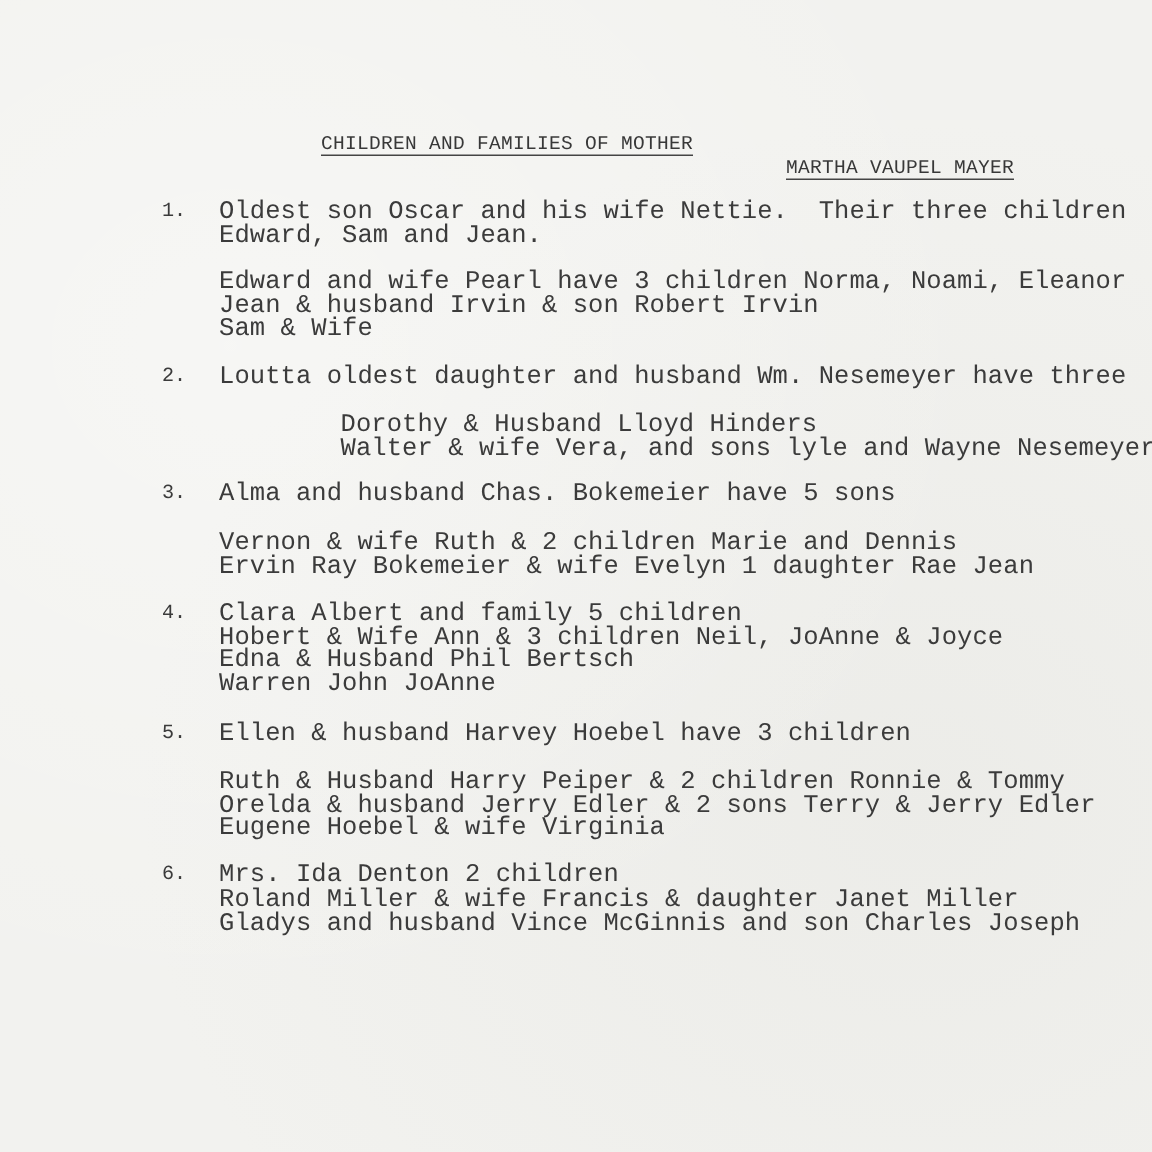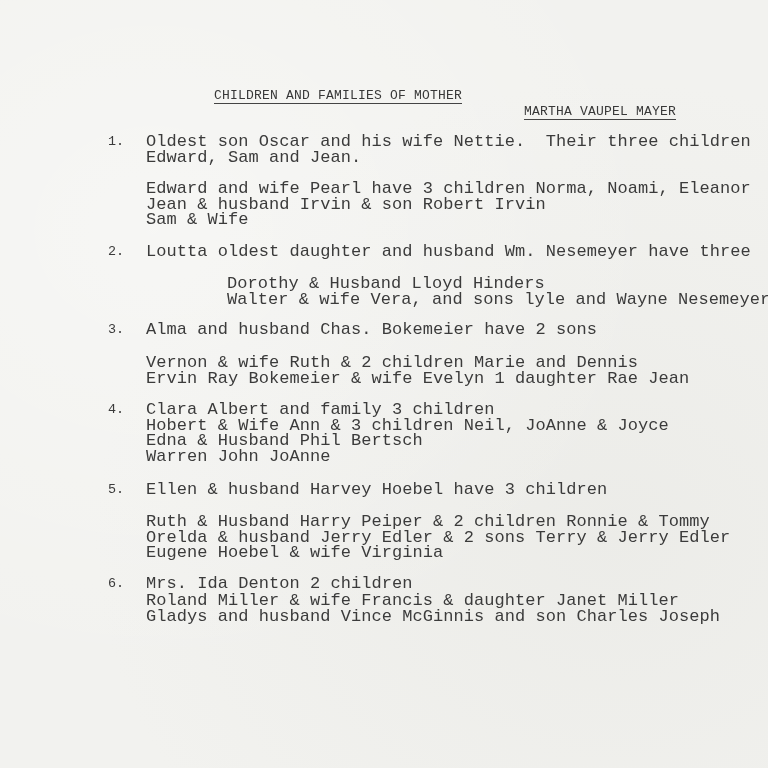--- a/index.html
+++ b/index.html
@@ -72,26 +72,26 @@
   <div class="line l0" style="top:181px">Edward and wife Pearl have 3 children Norma, Noami, Eleanor</div>
   <div class="line l0" style="top:197px">Jean &amp; husband Irvin &amp; son Robert Irvin</div>
   <div class="line l0" style="top:212px">Sam &amp; Wife</div>
 
   <div class="num" style="top:244px">2.</div>
   <div class="line l0" style="top:244px">Loutta oldest daughter and husband Wm. Nesemeyer have three</div>
   <div class="line l2" style="top:276px">Dorothy &amp; Husband Lloyd Hinders</div>
   <div class="line l2" style="top:292px">Walter &amp; wife Vera, and sons lyle and Wayne Nesemeyer</div>
 
   <div class="num" style="top:322px">3.</div>
-  <div class="line l0" style="top:322px">Alma and husband Chas. Bokemeier have 2 sons</div>
+  <div class="line l0" style="top:322px">Alma and husband Chas. Bokemeier have 5 sons</div>
   <div class="line l0" style="top:355px">Vernon &amp; wife Ruth &amp; 2 children Marie and Dennis</div>
   <div class="line l0" style="top:371px">Ervin Ray Bokemeier &amp; wife Evelyn 1 daughter Rae Jean</div>
 
   <div class="num" style="top:402px">4.</div>
-  <div class="line l0" style="top:402px">Clara Albert and family 3 children</div>
+  <div class="line l0" style="top:402px">Clara Albert and family 5 children</div>
   <div class="line l0" style="top:418px">Hobert &amp; Wife Ann &amp; 3 children Neil, JoAnne &amp; Joyce</div>
   <div class="line l0" style="top:433px">Edna &amp; Husband Phil Bertsch</div>
   <div class="line l0" style="top:449px">Warren John JoAnne</div>
 
   <div class="num" style="top:482px">5.</div>
   <div class="line l0" style="top:482px">Ellen &amp; husband Harvey Hoebel have 3 children</div>
   <div class="line l0" style="top:514px">Ruth &amp; Husband Harry Peiper &amp; 2 children Ronnie &amp; Tommy</div>
   <div class="line l0" style="top:530px">Orelda &amp; husband Jerry Edler &amp; 2 sons Terry &amp; Jerry Edler</div>
   <div class="line l0" style="top:545px">Eugene Hoebel &amp; wife Virginia</div>
 

